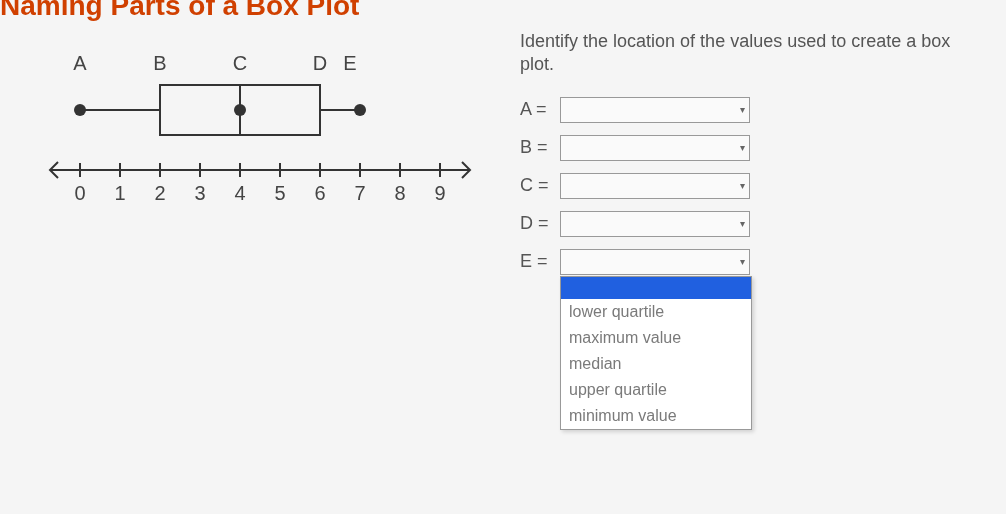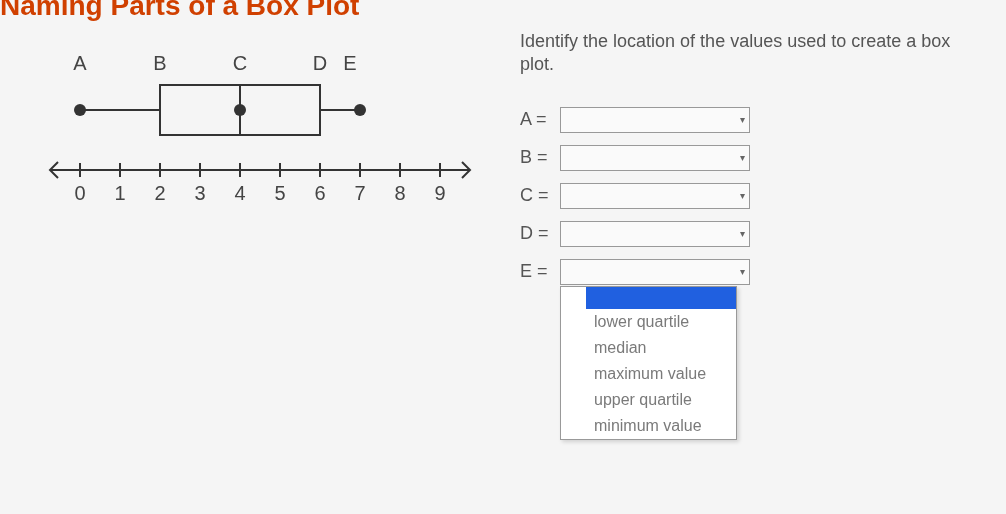--- a/index.html
+++ b/index.html
@@ -29,21 +29,21 @@
       width: 480px;
       padding: 0 20px;
     }
     .right-panel {
       flex: 1;
       padding: 0 20px;
     }
     .prompt {
       font-size: 18px;
       color: #555;
-      margin-bottom: 30px;
+      margin-bottom: 20px;
       line-height: 1.3;
     }
     .answer-row {
       display: flex;
       align-items: center;
       margin-bottom: 12px;
     }
     .answer-label {
       font-size: 18px;
       color: #555;
@@ -61,26 +61,25 @@
       padding-right: 4px;
     }
     .dropdown-arrow {
       font-size: 10px;
       color: #666;
     }
     .dropdown-menu {
       position: absolute;
       top: 26px;
       left: -1px;
-      width: 177px;
+      width: 192px;
       background: #fff;
       border: 1px solid #999;
       box-shadow: 2px 2px 4px rgba(0,0,0,0.15);
       z-index: 10;
-      padding-left: 25px;
     }
     .dropdown-menu-selected {
       height: 22px;
       background: #2060e0;
     }
     .dropdown-menu-item {
       padding: 4px 8px;
       font-size: 16px;
       color: #7a7a7a;
       cursor: pointer;
@@ -194,22 +193,22 @@
       </div>
     </div>
 
     <div class="answer-row">
       <span class="answer-label">E =</span>
       <div class="dropdown">
         <span class="dropdown-arrow">▾</span>
         <div class="dropdown-menu">
           <div class="dropdown-menu-selected"></div>
           <div class="dropdown-menu-item">lower quartile</div>
+          <div class="dropdown-menu-item">maximum value</div>
           <div class="dropdown-menu-item">median</div>
-          <div class="dropdown-menu-item">maximum value</div>
           <div class="dropdown-menu-item">upper quartile</div>
           <div class="dropdown-menu-item">minimum value</div>
         </div>
       </div>
     </div>
 
   </div>
 </div>
 
 </body></html>

